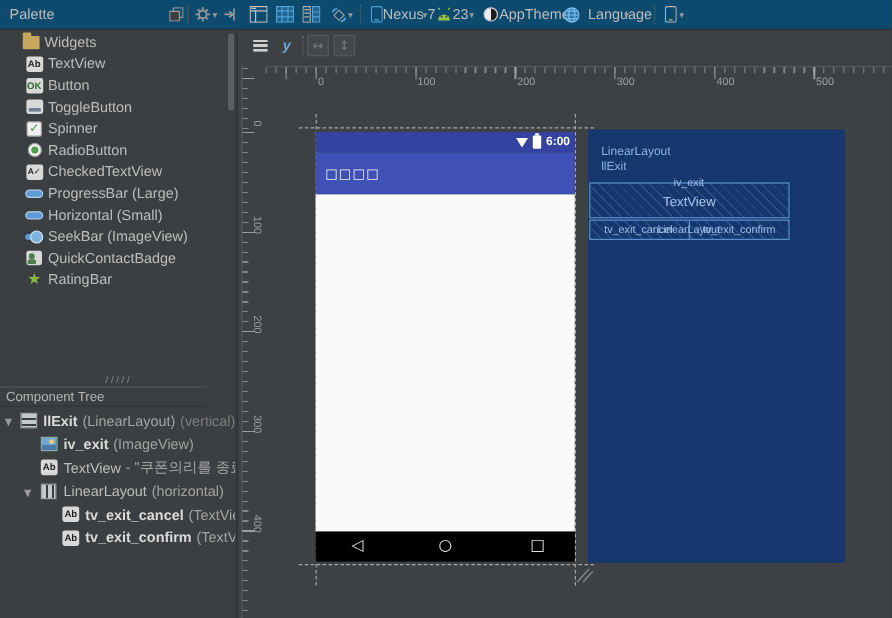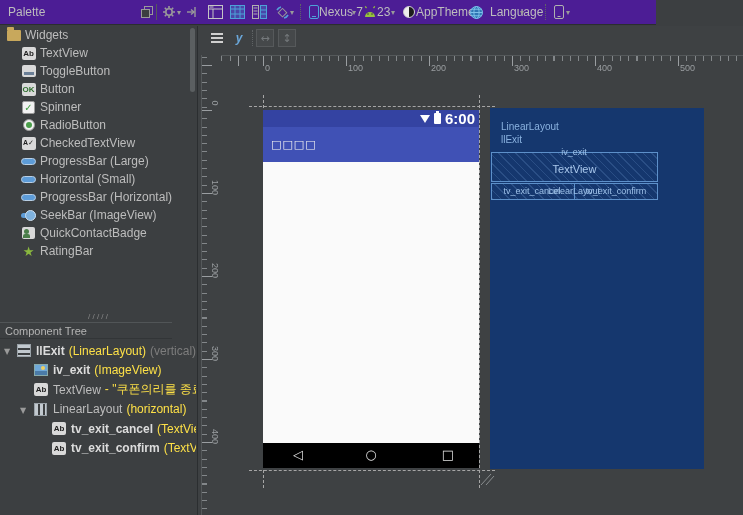--- a/index.html
+++ b/index.html
@@ -6,34 +6,34 @@
   html,body { width:743px; height:515px; overflow:hidden; }
   body {
     font-family:"Liberation Sans","DejaVu Sans",sans-serif;
     background:#3c3f41; color:#bdbdbd; font-size:12px;
     position:relative;
   }
   .abs { position:absolute; }
   .noint { cursor:default; }
 
   
-  .toolbar { position:absolute; left:0; top:0; width:656px; height:25px;
-    background:#4c1d95; border-bottom:1px solid #2b2e30; }
+  .toolbar { position:absolute; left:0; top:0; width:743px; height:25px;
+    background:#0c4a6e; border-bottom:1px solid #2b2e30; }
   .toolbar .pal-title { position:absolute; left:8px; top:5px; color:#bdbdbd; font-size:12px; }
   .caret { color:#9a9a9a; font-size:8px; font-family:"DejaVu Sans",sans-serif; }
   .vdiv { position:absolute; top:4px; width:1px; height:16px; background:#55595b; }
   .vdiv.dotted { background:none; border-left:1px dotted #5f6365; }
   .tbico { position:absolute; top:4px; width:16px; height:16px; display:flex; align-items:center; justify-content:center; }
   .tbtxt { position:absolute; top:5px; font-size:12px; color:#bdbdbd; white-space:nowrap; }
 
   
   .palette { position:absolute; left:0; top:26px; width:196px; height:292px; background:#3c3f41; }
   .prow { position:relative; height:18px; display:flex; align-items:center; }
   .prow .lbl { margin-left:4px; color:#bdbdbd; font-size:12px; white-space:nowrap; }
-  .prow.group { padding-left:6px; }
+  .prow.group { padding-left:18px; }
   .prow.item  { padding-left:21px; }
   .pi { width:15px; height:14px; display:inline-flex; align-items:center; justify-content:center; flex:0 0 auto; }
   .badge { width:14px; height:13px; background:#d9d9d9; color:#1f1f1f; border-radius:2px;
     font-size:8px; font-weight:bold; display:flex; align-items:center; justify-content:center; }
   .folder { width:14px; height:11px; background:#c8a85c; border-radius:1px; position:relative; }
   .folder:before { content:""; position:absolute; left:0; top:-3px; width:7px; height:3px; background:#c8a85c; border-radius:1px 1px 0 0; }
   .toggle { width:14px; height:12px; background:#d9d9d9; border-radius:2px; position:relative; }
   .toggle:before { content:""; position:absolute; left:2px; bottom:2px; width:10px; height:3px; background:#6b7f96; }
   .chk { width:13px; height:13px; background:#f2f2f2; border:1px solid #9a9a9a; border-radius:2px;
     color:#3f9e3f; font-size:10px; font-weight:bold; line-height:11px; text-align:center; }
@@ -59,21 +59,21 @@
   .ctree { position:absolute; left:0; top:341px; width:196px; height:120px; overflow:hidden; }
   .trow { position:relative; height:19.5px; display:flex; align-items:center; white-space:nowrap; }
   .arrow { position:absolute; top:6px; color:#9a9a9a; font-size:8px; font-family:"DejaVu Sans",sans-serif; }
   .ti { width:15px; height:13px; flex:0 0 auto; margin-right:4px; }
   .llv { background:repeating-linear-gradient(to bottom,#c2c9cf 0 3px,#3c3f41 3px 5px); border:1px solid #9aa2a8; width:14px; height:13px; }
   .llh { background:repeating-linear-gradient(to right,#c2c9cf 0 3px,#3c3f41 3px 5px); border:1px solid #9aa2a8; width:13px; height:13px; }
   .imgv { width:14px; height:12px; background:linear-gradient(180deg,#6fa8d8 60%,#4a7ba8 60%); border:1px solid #8aa; position:relative; }
   .imgv:before { content:""; position:absolute; right:2px; top:1px; width:4px; height:4px; background:#f0d060; border-radius:50%; }
   .nid { font-weight:bold; color:#dcdcdc; }
   .nreg { color:#bdbdbd; }
-  .nmeta { color:#fde047; margin-left:4px; }
+  .nmeta { color:#a3a3a3; margin-left:4px; }
   .nmeta2 { color:#7d7d7d; margin-left:4px; }
 
   
   .design { position:absolute; left:197px; top:26px; width:546px; height:489px; background:#3e4143; border-left:1px solid #2b2e30; }
   .dtool { position:absolute; left:0; top:0; width:546px; height:26px; }
   .dticon { position:absolute; top:3px; width:18px; height:18px; display:flex; align-items:center; justify-content:center; }
   .bars { width:12px; height:10px; background:repeating-linear-gradient(to bottom,#d0d0d0 0 2px,transparent 2px 4px); }
   .yic { color:#6aa6d8; font:bold italic 12px "Liberation Sans",sans-serif; }
   .dbtn { position:absolute; top:3px; width:18px; height:18px; background:#45484a; border:1px solid #56595b;
     color:#75797c; font-size:11px; display:flex; align-items:center; justify-content:center;
@@ -96,21 +96,21 @@
   
   .dash-h { position:absolute; height:0; border-top:1px dashed #a6a6a6; }
   .dash-v { position:absolute; width:0; border-left:1px dashed #a6a6a6; }
 
   
   .phone { position:absolute; left:65px; top:84px; width:216px; height:358px; display:flex; flex-direction:column; }
   .statusbar { height:17px; background:#3443a2; display:flex; align-items:center; justify-content:flex-end; padding-right:4px; }
   .wifi { width:0; height:0; border-left:5px solid transparent; border-right:5px solid transparent; border-top:8px solid #fff; margin-right:4px; }
   .batt { width:7px; height:11px; background:#fff; border-radius:1px; position:relative; margin-right:4px; }
   .batt:before { content:""; position:absolute; left:2px; top:-2px; width:3px; height:2px; background:#fff; }
-  .sbtime { color:#fff; font-size:15px; font-weight:bold;text-align:center; }
+  .sbtime { color:#fff; font-size:10px; font-weight:bold;text-align:center; }
   .actionbar { height:35px; background:#4051b5; display:flex; align-items:center; padding-left:8px; }
   .apptitle { color:#f2f2f2; font-size:11px; letter-spacing:1px; font-family:"DejaVu Sans",sans-serif; }
   .phonebody { flex:1; background:#fafafa; }
   .navbar { height:25px; background:#000; position:relative; }
   .navico { position:absolute; top:4px; transform:translateX(-50%); color:#e0e0e0; font-size:13px; font-family:"DejaVu Sans",sans-serif; }
 
   
   .blueprint { position:absolute; left:292px; top:82px; width:214px; height:361px; background:#15376e; }
   .bp-txt { color:#8ab2e0; font-size:10px; }
   .bp-root { position:absolute; left:11px; top:12px; line-height:13px; }
@@ -246,32 +246,32 @@
     <span class="lbl">Widgets</span>
   </div>
   <div class="prow item">
     <span class="pi">
         <span class="badge">Ab</span>
       </span>
     <span class="lbl">TextView</span>
   </div>
   <div class="prow item">
     <span class="pi">
+        <span class="badge" style="color:#2d6e2d">OK</span>
+      </span>
+    <span class="lbl">Button</span>
+  </div>
+  <div class="prow item">
+    <span class="pi">
         <span class="toggle"></span>
       </span>
     <span class="lbl">ToggleButton</span>
   </div>
   <div class="prow item">
     <span class="pi">
-        <span class="badge" style="color:#2d6e2d">OK</span>
-      </span>
-    <span class="lbl">Button</span>
-  </div>
-  <div class="prow item">
-    <span class="pi">
         <span class="chk">✓</span>
       </span>
     <span class="lbl">Spinner</span>
   </div>
   <div class="prow item">
     <span class="pi">
         <span class="radio"></span>
       </span>
     <span class="lbl">RadioButton</span>
   </div>
@@ -285,26 +285,20 @@
     <span class="pi">
         <span class="pbar"></span>
       </span>
     <span class="lbl">ProgressBar (Large)</span>
   </div>
   <div class="prow item">
     <span class="pi">
         <span class="pbar"></span>
       </span>
     <span class="lbl">Horizontal (Small)</span>
-  </div>
-  <div class="prow item">
-    <span class="pi">
-        <span class="pbar"></span>
-      </span>
-    <span class="lbl">ProgressBar (Horizontal)</span>
   </div>
   <div class="prow item">
     <span class="pi">
         <span class="seek"></span>
       </span>
     <span class="lbl">SeekBar (ImageView)</span>
   </div>
   <div class="prow item">
     <span class="pi">
         <span class="qcb"></span>

